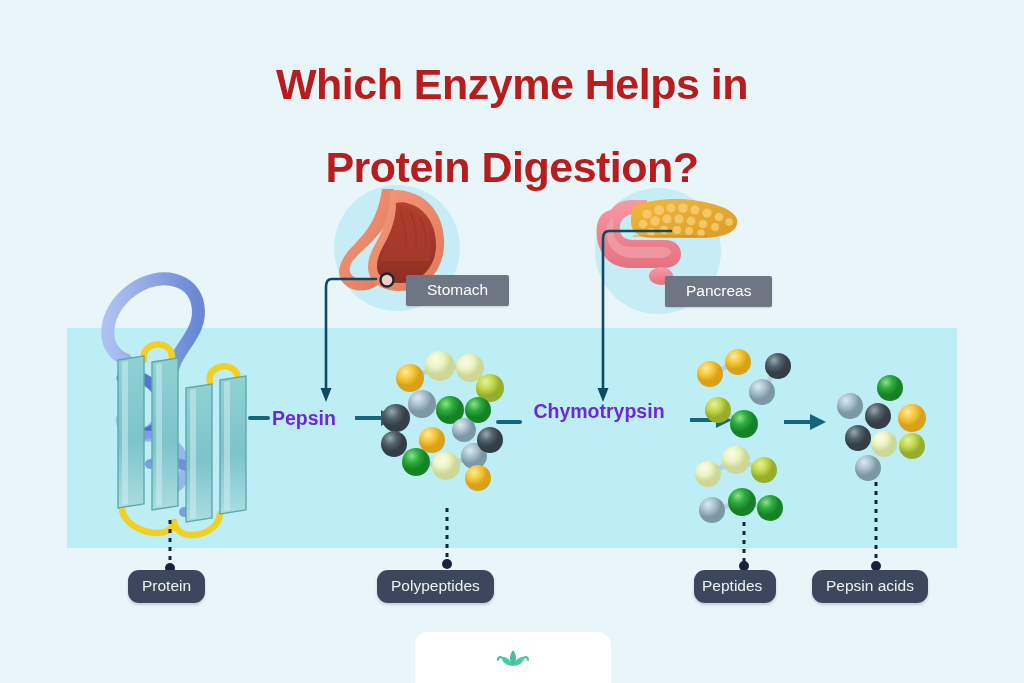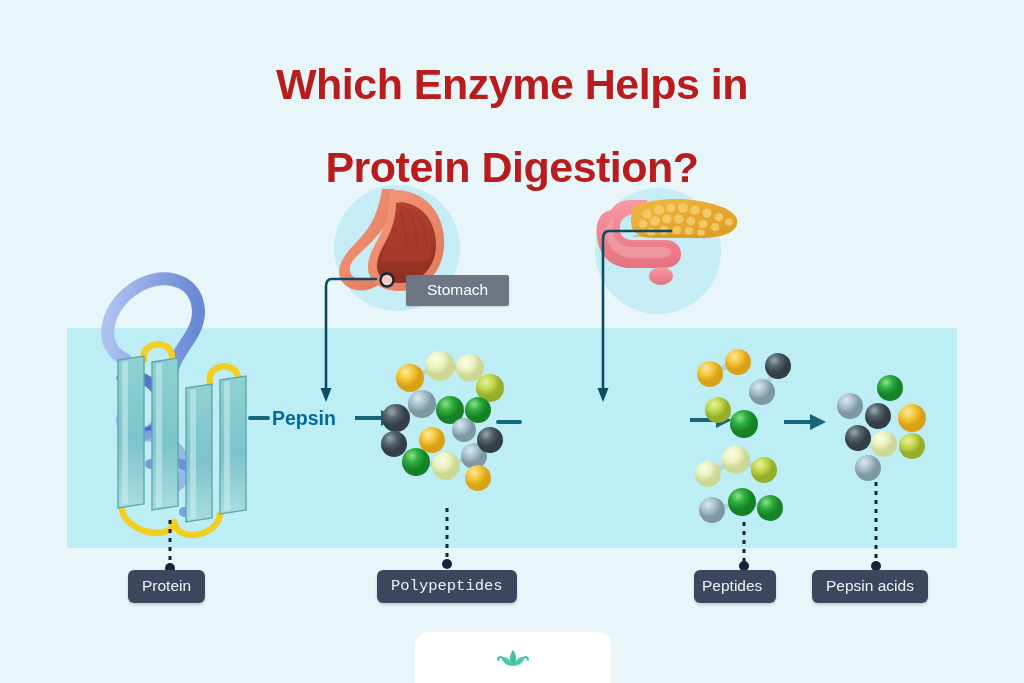--- a/index.html
+++ b/index.html
@@ -46,34 +46,34 @@
     white-space:nowrap;
     box-shadow:0 1px 2px rgba(0,0,0,.14);
   }
 
   
   .connector{position:absolute;}
 
   
   .enzyme{
     position:absolute;
-    color:#0369a1;
+    color:#6d28d9;
     font-weight:bold;
     font-size:19.5px;
     line-height:1.17;
     white-space:nowrap;
   }
   .enzyme.two-line{text-align:center;}
 
   
   .term-pill{
     position:absolute;
     background:#3c465c;
     color:#eef2f8;
-    border-radius:6px;
+    border-radius:11px;
     font-size:15.5px;
     padding:7px 14px 8px;
     white-space:nowrap;
     box-shadow:0 2px 3px rgba(0,0,0,.16);
   }
 
   
   .logo-card{
     position:absolute;left:415px;top:632px;
     width:196px;height:51px;
@@ -180,20 +180,21 @@
           <circle cx="114" cy="36" r="4.3"></circle>
         <circle cx="126" cy="39" r="4"></circle>
           <circle cx="62" cy="44" r="4"></circle>
           <circle cx="75" cy="42" r="4.2"></circle>
         <circle cx="88" cy="42" r="4.1"></circle>
           <circle cx="100" cy="43" r="4"></circle>
           <circle cx="112" cy="45" r="3.7"></circle>
       </g>
       <path d="M44,48 L118,48" stroke="#c98a16" stroke-width="1.6" opacity=".5" fill="none"></path>
     </svg>
+    <div class="organ-pill" style="left:80px;top:96px;">Pancreas</div>
   </div>
 
   <svg class="connector" style="left:583px;top:228px;" width="40" height="180">
     <path d="M88,3 L26,3 Q20,3 20,11 L20,160" fill="none" stroke="#0f4a63" stroke-width="2.6" stroke-linecap="round"></path>
     <path d="M20,174 L14.5,160 L25.5,160 Z" fill="#0f4a63"></path>
   </svg>
 
   <svg style="position:absolute;left:78px;top:268px;" width="200" height="290" viewBox="0 0 200 290">
     <defs>
       <linearGradient id="sheet" x1="0" y1="0" x2="0" y2="1">
@@ -300,26 +301,27 @@
       <circle cx="112" cy="92" r="13" fill="url(#gS)"></circle>
       <circle cx="100" cy="130" r="13" fill="url(#gY)"></circle>
       <circle cx="86" cy="82" r="12" fill="url(#gGB)"></circle>
     </g>
   </svg>
 
   <svg style="position:absolute;left:439px;top:508px;" width="16" height="64">
     <line x1="8" y1="0" x2="8" y2="52" stroke="#17233a" stroke-width="3" stroke-dasharray="4 5"></line>
     <circle cx="8" cy="56" r="5" fill="#17233a"></circle>
   </svg>
-  <div class="term-pill" style="left:377px;top:570px;font-family:Liberation Mono, monospace;">Polypeptides</div>
+  <div class="term-pill" style="left:377px;top:570px;">Polypeptides</div>
 
   <svg style="position:absolute;left:498px;top:418px;" width="24" height="8">
     <line x1="0" y1="4" x2="22" y2="4" stroke="#11687c" stroke-width="4" stroke-linecap="round"></line>
   </svg>
   <div class="enzyme two-line" style="left:506px;top:400px;width:186px;">
+    <div>Chymotrypsin</div>
   </div>
   <svg style="position:absolute;left:690px;top:410px;" width="44" height="20">
     <line x1="0" y1="10" x2="30" y2="10" stroke="#17657a" stroke-width="4"></line>
     <path d="M42,10 L26,2 L26,18 Z" fill="#17657a"></path>
   </svg>
 
   <svg style="position:absolute;left:692px;top:352px;" width="120" height="170" viewBox="0 0 120 170">
     <g stroke="#b7cfd8" stroke-width="5" fill="none" opacity=".85">
       <path d="M18,22 L46,10"></path>
       <path d="M86,14 L70,40"></path>

